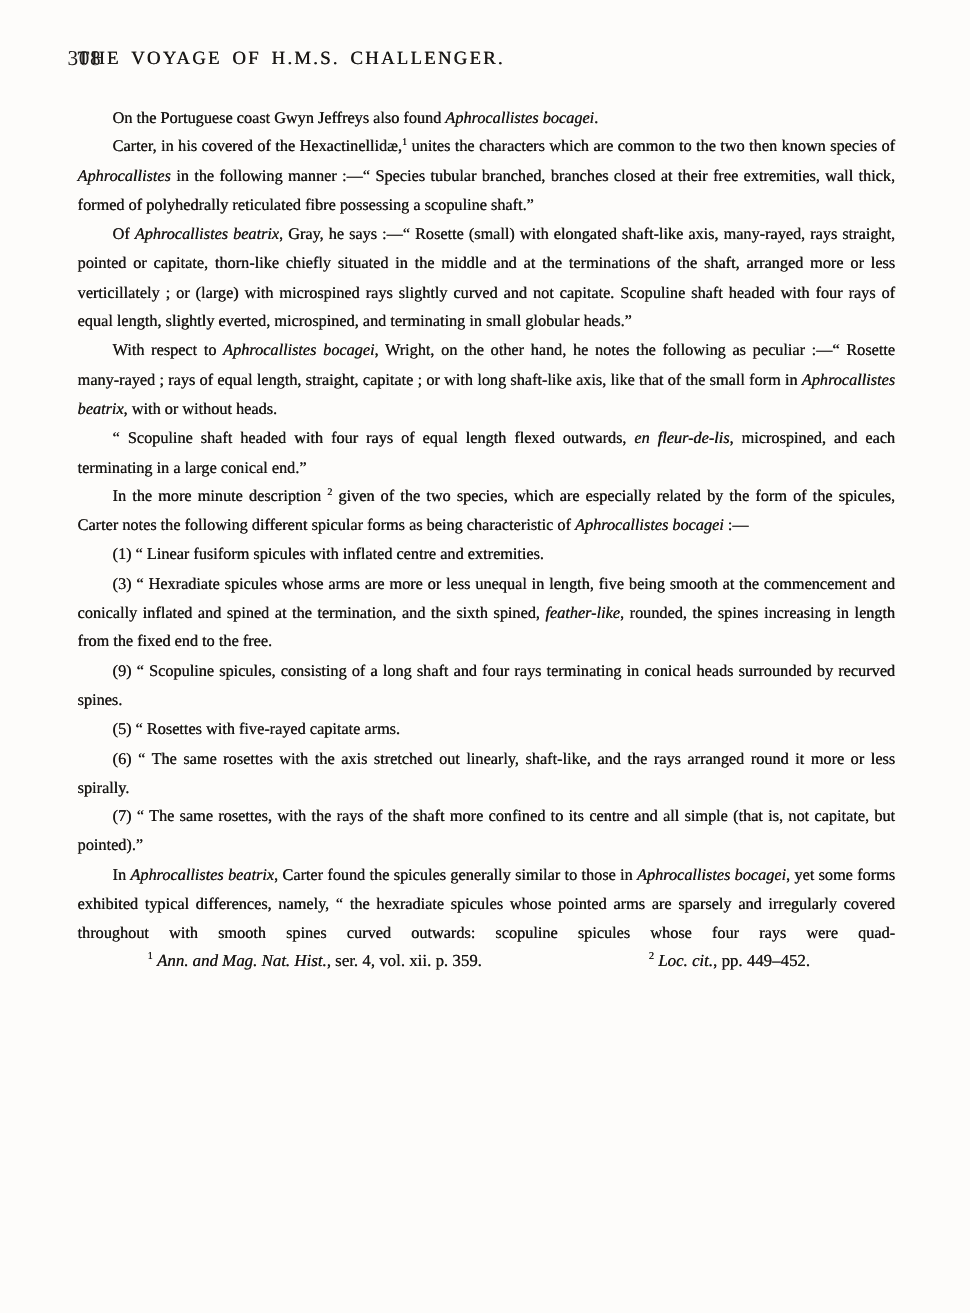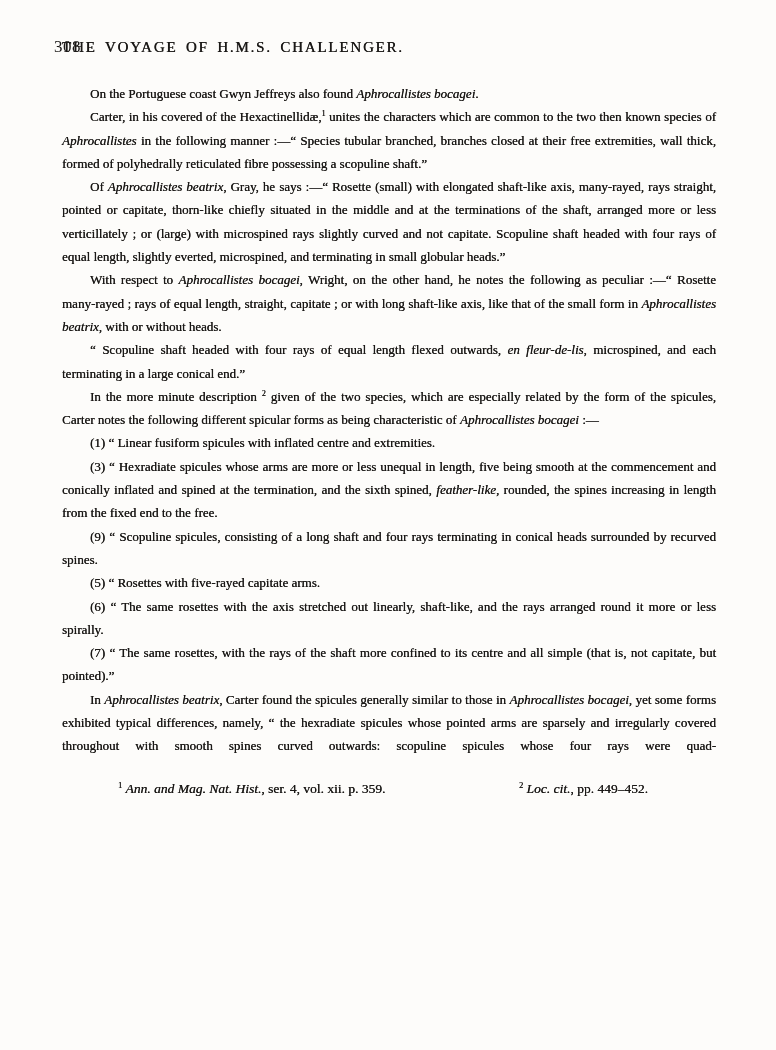--- a/index.html
+++ b/index.html
@@ -51,21 +51,21 @@
     text-align: justify;
   }
   .para.fill-last { text-align-last: justify; }
   sup {
     font-size: 0.62em;
     line-height: 0;
     vertical-align: super;
   }
   .footnotes {
     display: flex;
-    margin-top: 22px;
+    margin-top: 2px;
     font-size: 13.5px;
     line-height: 17px;
     text-shadow: 0.2px 0 0 currentColor;
     align-items: flex-end;
   }
   .footnote-1 { margin-left: 56px; }
   .footnote-2 { margin-left: auto; margin-right: 68px; font-family: Liberation Serif, serif; }
 </style>
 </head>
 <body style="background: rgb(253, 252, 250); color: rgb(27, 25, 23);">

